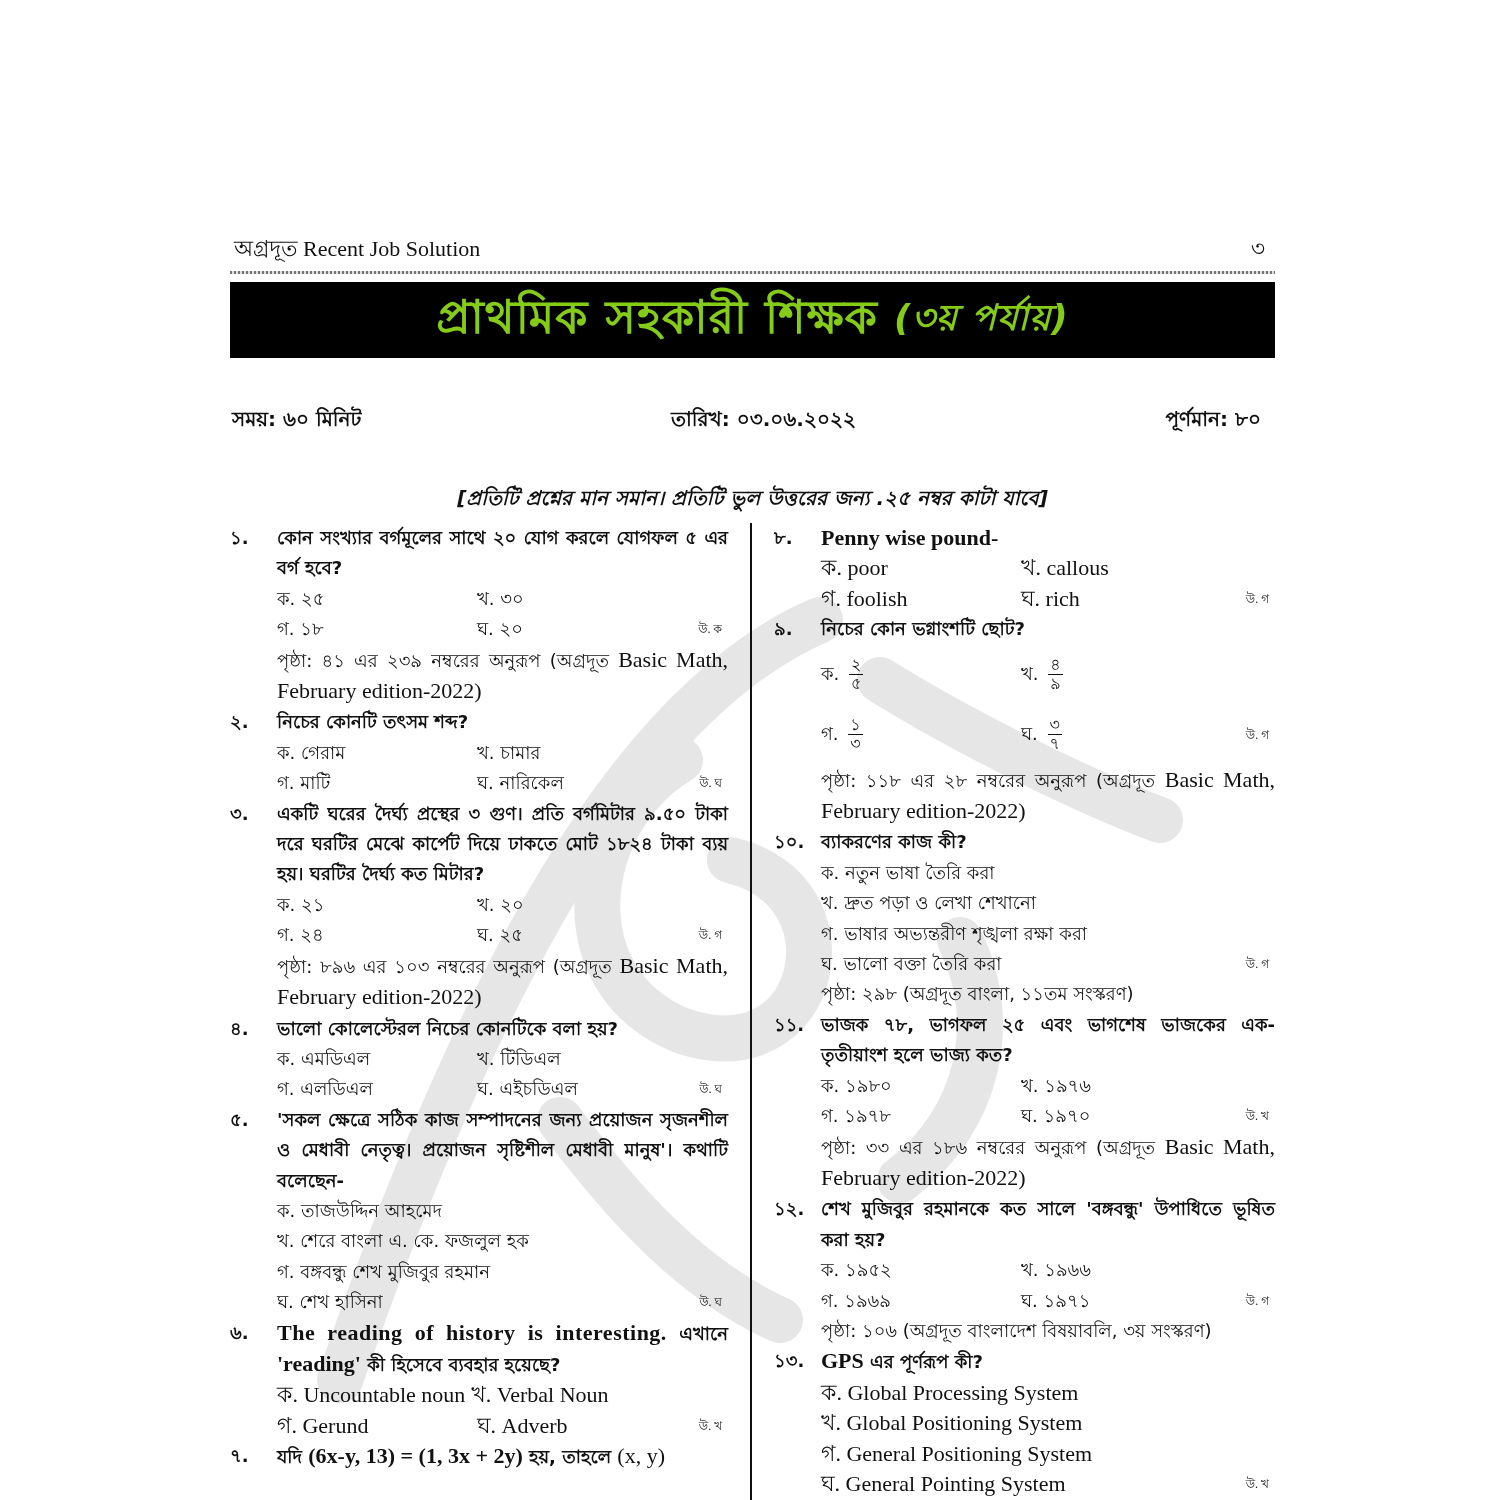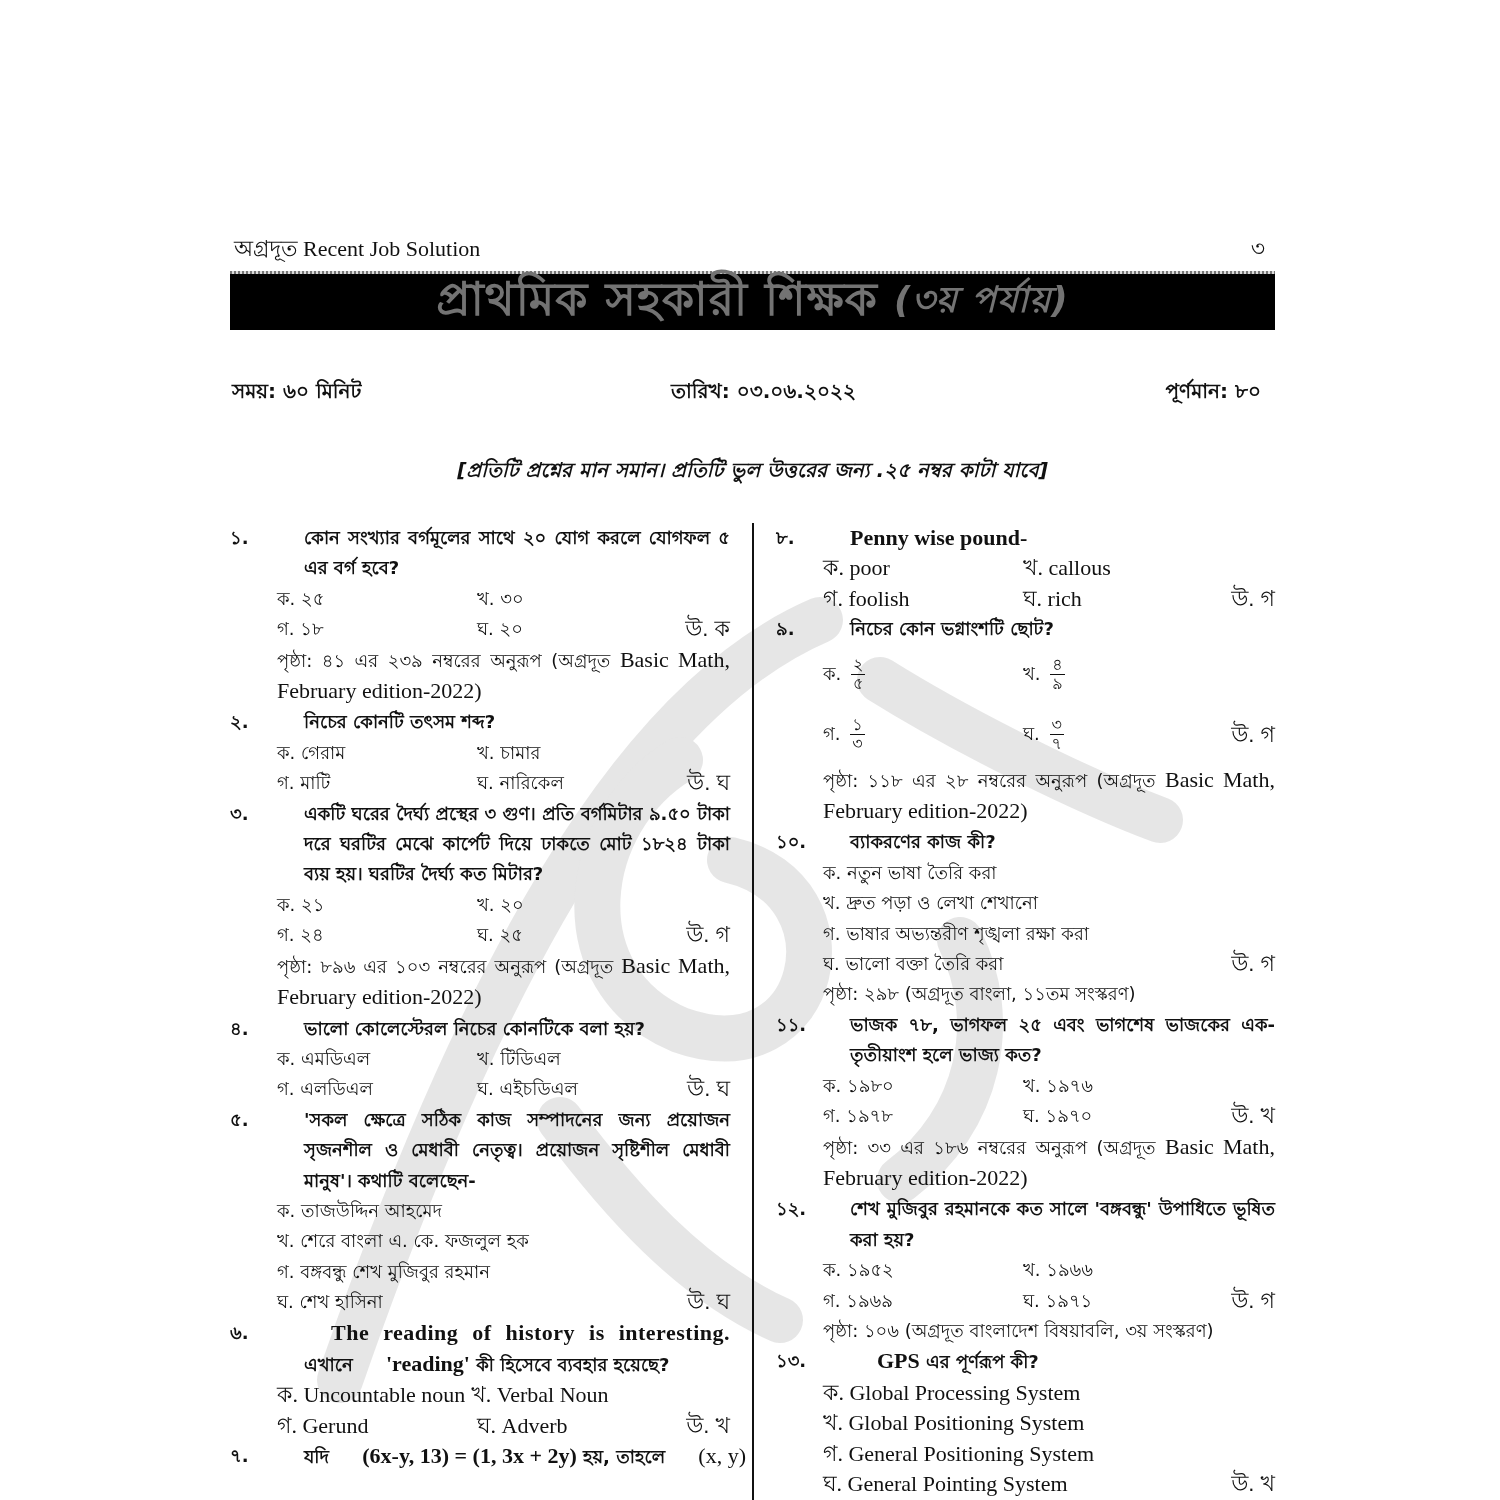--- a/index.html
+++ b/index.html
@@ -10,21 +10,21 @@
     .page { position: absolute; left: 230px; top: 238px; width: 1045px; }
     .running-head {
       display: flex; justify-content: space-between; align-items: flex-end;
       font-size: 22px; height: 30px; padding: 0 10px 0 4px; gap: 36px;
     }
     .dotline {
       height: 3px; margin-top: 3px;
       background: repeating-linear-gradient(90deg, #777 0 2px, #ddd 2px 4px);
     }
     .title-bar {
-      margin-top: 0; height: 56px; background: #000; color: #737373;
+      margin-top: 8px; height: 76px; background: #000; color: #84cc16;
       display: flex; align-items: center; justify-content: center;
       font-family: "DejaVu Sans", sans-serif; font-size: 46px; font-weight: bold;
       letter-spacing: 1px;
     }
     .title-bar .sub { font-style: italic; font-weight: bold; font-size: 36px; margin-left: 16px; }
     .meta-row {
       display: flex; justify-content: space-between; margin-top: 46px;
       font-family: "DejaVu Sans", sans-serif; font-weight: bold; font-size: 20px; padding: 0 14px 0 2px;
     }
     .instruction {
@@ -35,27 +35,27 @@
     .col { width: 500px; position: relative; }
     .col.left { padding-right: 22px; }
     .col.right { padding-left: 22px; width: 503px; }
     .divider { width: 2px; background: #111; height: 977px; }
     .q { position: relative; font-size: 21px; line-height: 30.4px; }
     .q .num {
       position: absolute; left: 0; top: 0; font-family: "DejaVu Sans", sans-serif;
       font-weight: bold; font-size: 18px; width: 44px;
     }
     .q .body { margin-left: 47px; }
-    .q .stem { font-family: "DejaVu Sans", sans-serif; font-weight: bold; font-size: 18px; text-align: justify; margin-left: 27px; }
+    .q .stem { font-family: "DejaVu Sans", sans-serif; font-weight: bold; font-size: 18px; text-align: justify; }
     .q .stem.en { font-family: "Liberation Serif", serif; font-size: 22px; }
     .opt-row { display: flex; position: relative; font-family: "DejaVu Sans", sans-serif; font-size: 18px; }
     .opt-row.en { font-family: "Liberation Serif", serif; font-size: 22px; }
     .opt { width: 200px; }
     .opt.full { width: auto; }
-    .ans { position: absolute; right: 0; top: 0; font-family: Liberation Sans, sans-serif; font-size: 22px; }
+    .ans { position: absolute; right: 6px; top: 0; font-family: Liberation Serif, serif; font-size: 12px; }
     .ref { font-family: "DejaVu Sans", sans-serif; font-size: 18px; text-align: justify; }
     .ref .en { font-family: "Liberation Serif", serif; font-size: 22px; }
     .frac { display: inline-flex; flex-direction: column; align-items: center; vertical-align: middle;
             line-height: 18px; font-size: 16px; margin-left: 4px; }
     .frac .n { border-bottom: 1.5px solid #111; padding: 0 2px; }
     .opt-row.fracrow { height: 60px; align-items: center; }
     .watermark {
       position: absolute; left: 260px; top: 560px; width: 960px; height: 900px;
       pointer-events: none; opacity: 0.18;
     }

